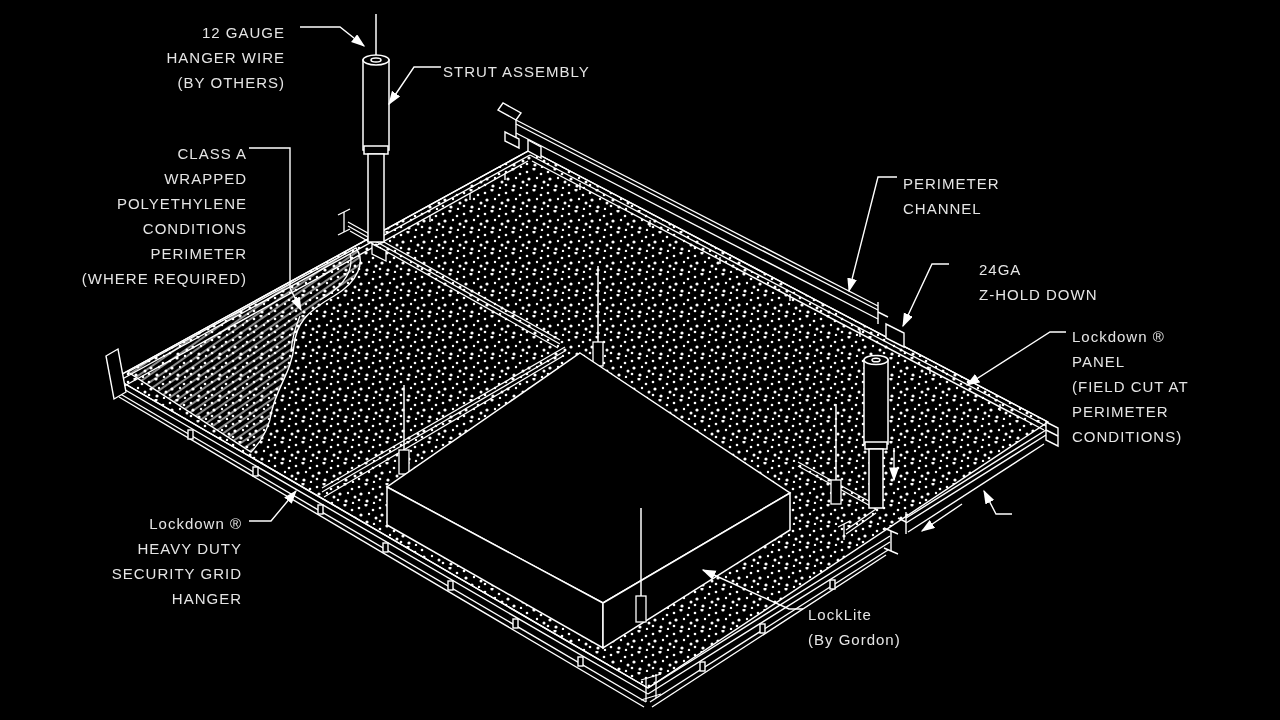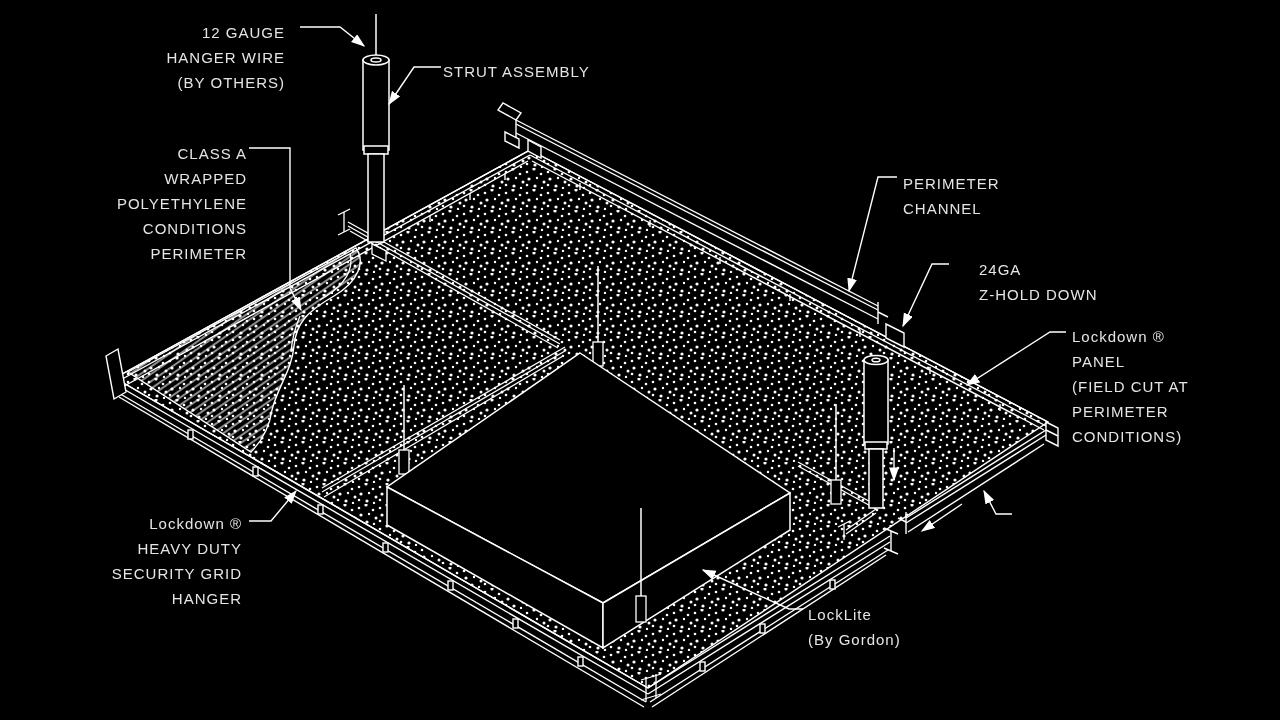--- a/index.html
+++ b/index.html
@@ -216,20 +216,21 @@
 <div class="lbl left" style="left:443px;top:59px;">
   <div>STRUT ASSEMBLY</div>
 </div>
 
 <div class="lbl right" style="right:1033px;top:141px;">
   <div>CLASS A</div>
   <div>WRAPPED</div>
   <div>POLYETHYLENE</div>
   <div>CONDITIONS</div>
   <div>PERIMETER</div>
+  <div>(WHERE REQUIRED)</div>
 </div>
 
 <div class="lbl left" style="left:903px;top:171px;">
   <div>PERIMETER</div>
   <div>CHANNEL</div>
 </div>
 
 <div class="lbl left" style="left:979px;top:257px;">
   <div>24GA</div>
   <div>Z-HOLD DOWN</div>

